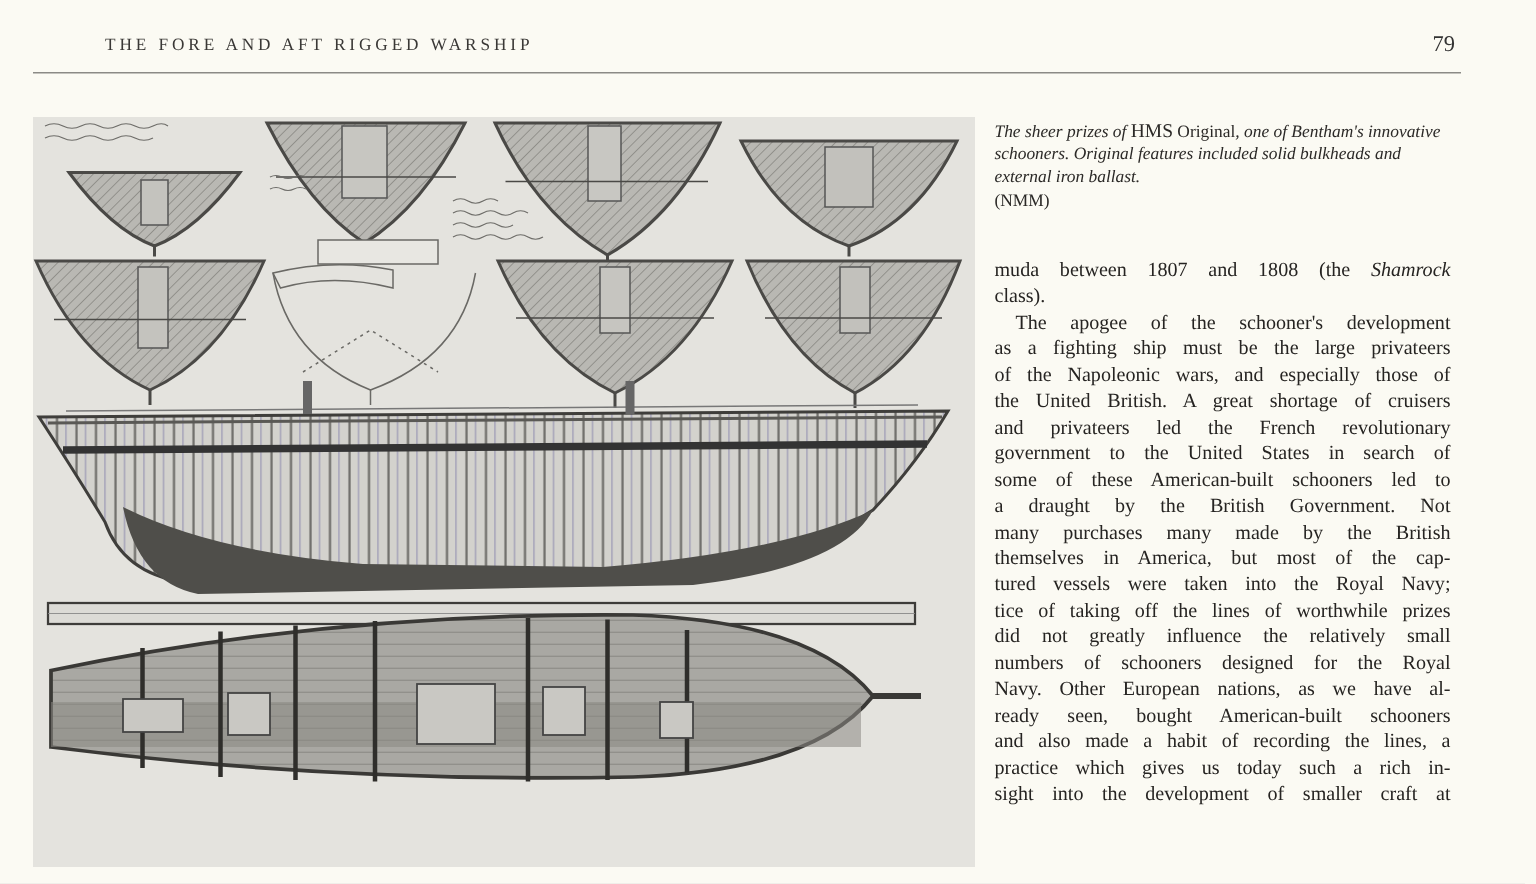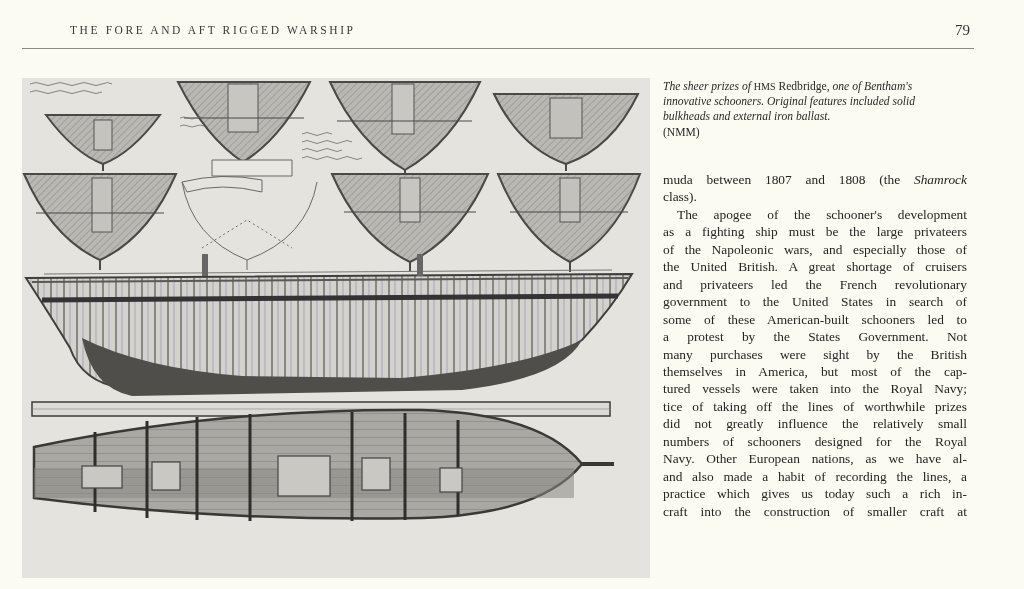--- a/index.html
+++ b/index.html
@@ -27,21 +27,21 @@
     .figure {
       position: absolute; left: 22px; top: 78px; width: 628px; height: 500px;
       background: #e7e6e1;
       overflow: hidden;
     }
     .figure svg { display: block; }
     .caption {
       position: absolute; left: 663px; top: 79px; width: 300px;
       font-size: 11.6px; line-height: 15.2px; font-style: italic; color: #2b2927;
     }
-    .caption .sc { font-style: normal; font-variant: small-caps; font-size: 10px; margin-top: 24px; }
+    .caption .sc { font-style: normal; font-variant: small-caps; font-size: 13px; margin-top: 24px; }
     .caption .up { font-style: normal; }
     .body-text {
       position: absolute; left: 663px; top: 171px; width: 304px;
       font-size: 13.4px; line-height: 17.45px; color: #262422;
       text-align: justify;
     }
     .body-text em { font-style: italic; }
     .line { display: block; text-align: justify; text-align-last: justify; white-space: nowrap; }
     .line.last { text-align-last: left; }
   </style>
@@ -163,38 +163,39 @@
         <rect x="256" y="378" width="52" height="40"></rect>
         <rect x="340" y="380" width="28" height="32"></rect>
         <rect x="418" y="390" width="22" height="24"></rect>
       </g>
       <line x1="560" y1="386" x2="592" y2="386" stroke="#3a3936" stroke-width="4"></line>
     </g>
   </svg>
 </div>
 
 <div class="caption">
-  <span>The sheer prizes of </span><span class="sc">HMS</span><span class="up"> Redbridge</span><span>, one of Bentham's innovative schooners. Original features included solid bulkheads and external iron ballast.</span>
+  <span>The sheer prizes of </span><span class="sc">HMS</span><span class="up"> Original</span><span>, one of Bentham's innovative schooners. Original features included solid bulkheads and external iron ballast.</span>
   <br><span class="up">(NMM)</span>
 </div>
 
 <div class="body-text">
   <span class="line"><span>muda between 1807 and 1808 (the </span><em>Shamrock</em></span>
   <span class="line last">class).</span>
   <span class="line" style="padding-left:14px">The apogee of the schooner's development</span>
   <span class="line">as a fighting ship must be the large privateers</span>
   <span class="line">of the Napoleonic wars, and especially those of</span>
   <span class="line">the United British. A great shortage of cruisers</span>
   <span class="line">and privateers led the French revolutionary</span>
   <span class="line">government to the United States in search of</span>
   <span class="line">some of these American-built schooners led to</span>
-  <span class="line">a protest by the States Government. Not</span>
-  <span class="line">many purchases were sight by the British</span>
+  <span class="line">a draught by the British Government. Not</span>
+  <span class="line">many purchases many made by the British</span>
   <span class="line">themselves in America, but most of the cap-</span>
   <span class="line">tured vessels were taken into the Royal Navy;</span>
   <span class="line">tice of taking off the lines of worthwhile prizes</span>
   <span class="line">did not greatly influence the relatively small</span>
   <span class="line">numbers of schooners designed for the Royal</span>
   <span class="line">Navy. Other European nations, as we have al-</span>
+  <span class="line">ready seen, bought American-built schooners</span>
   <span class="line">and also made a habit of recording the lines, a</span>
   <span class="line">practice which gives us today such a rich in-</span>
-  <span class="line">craft into the construction of smaller craft at</span>
+  <span class="line">sight into the development of smaller craft at</span>
 </div>
 
 </body></html>

